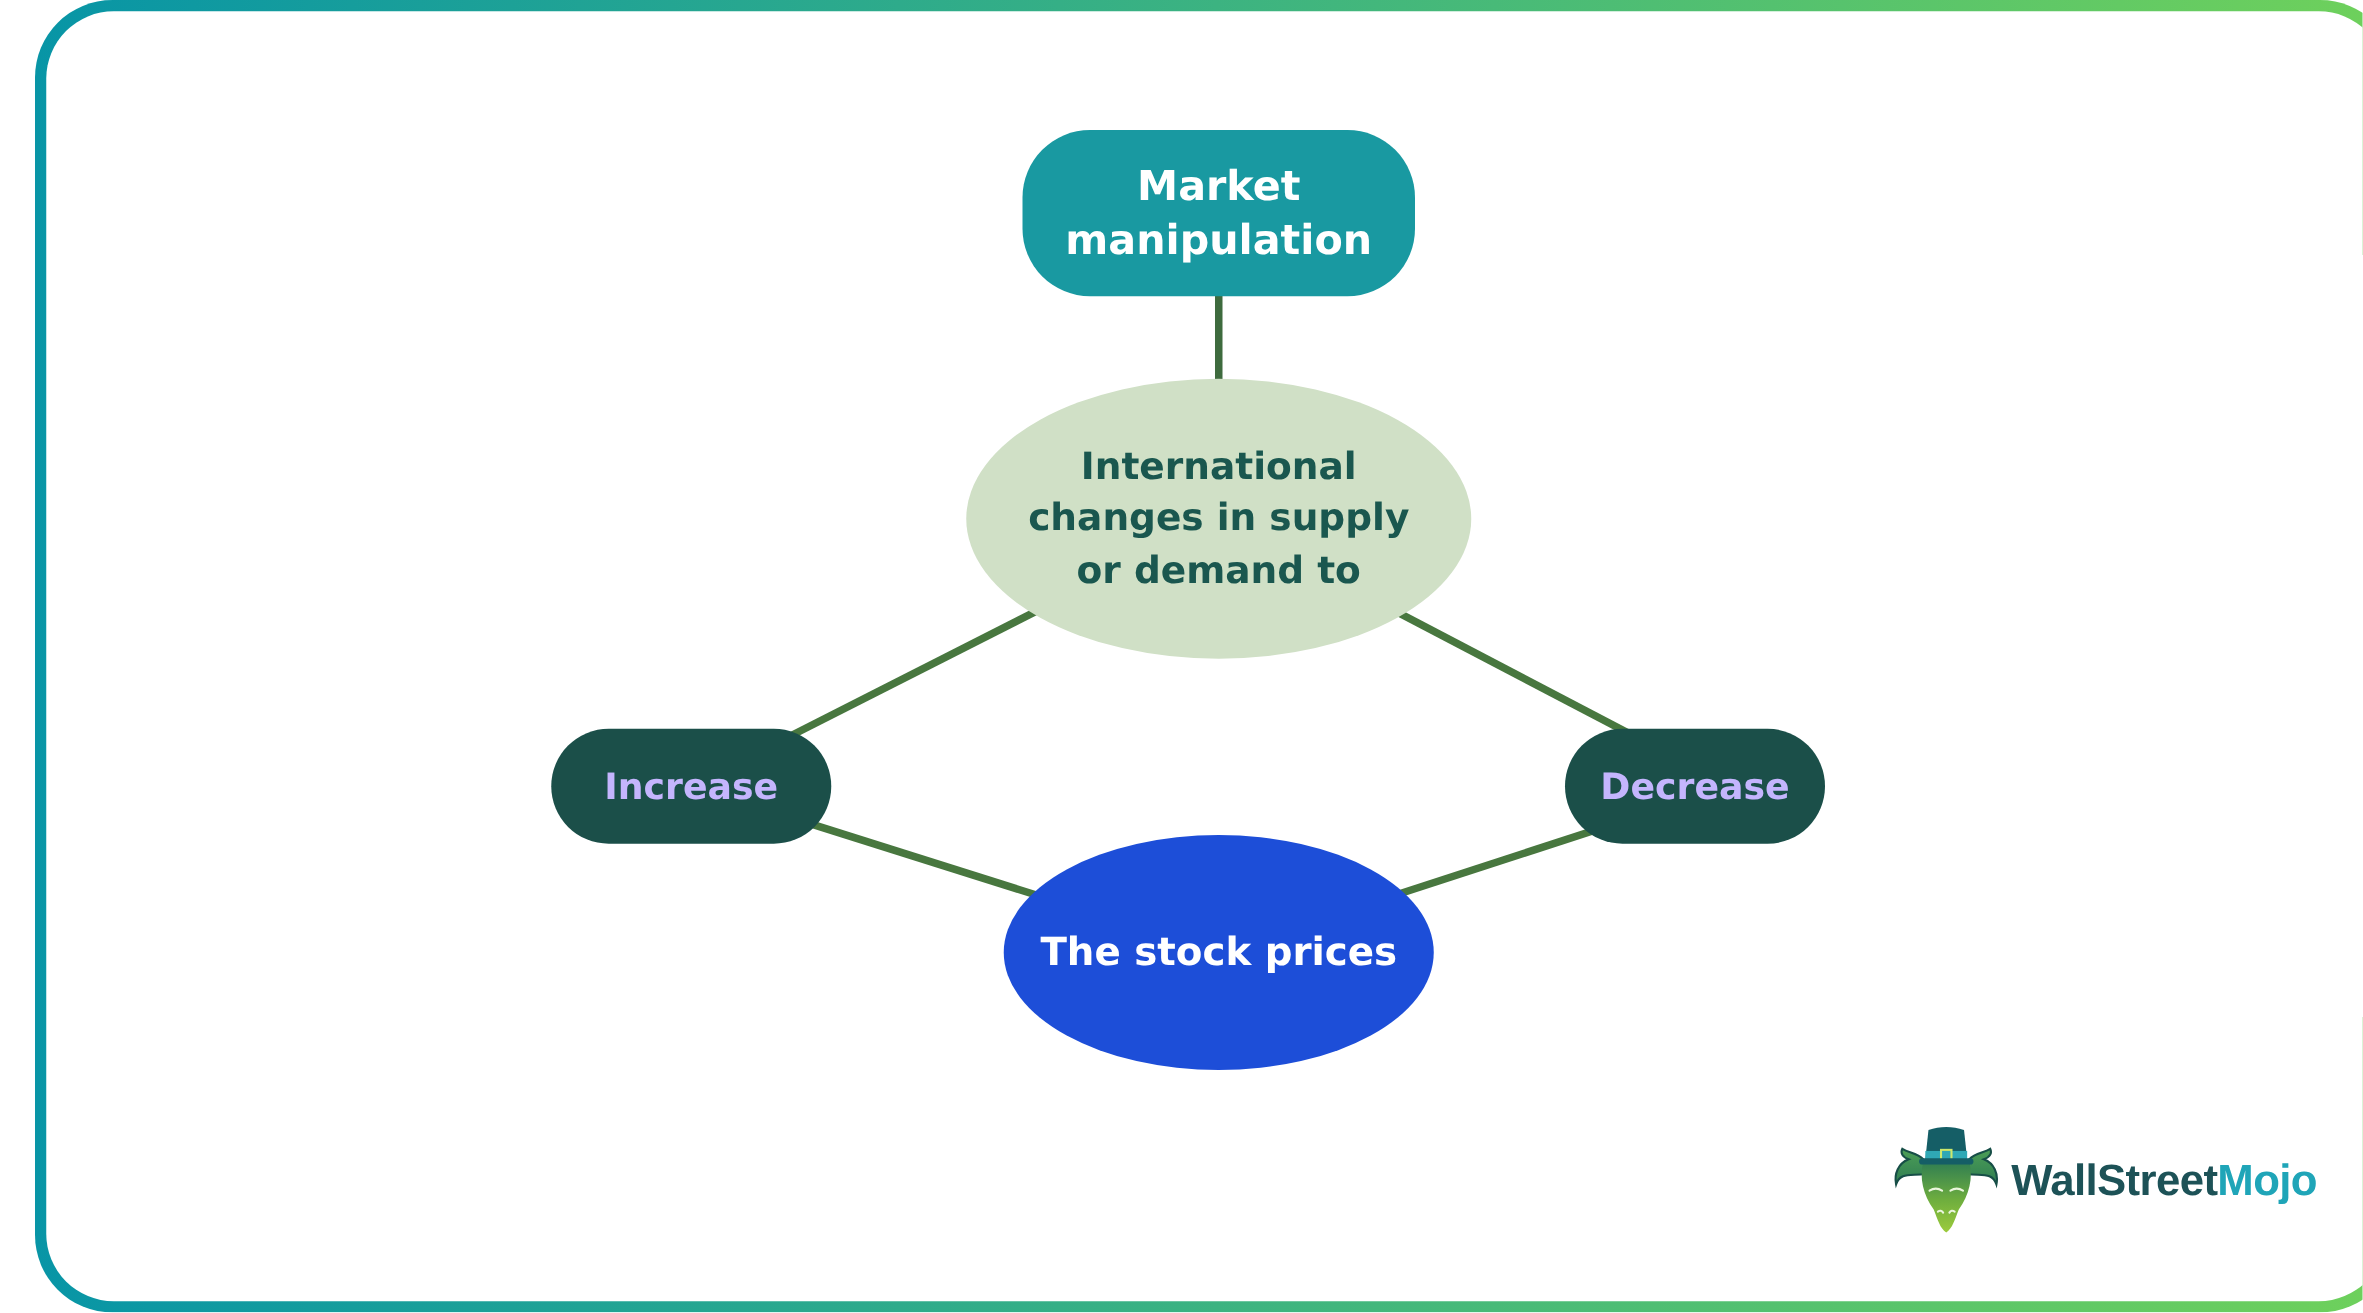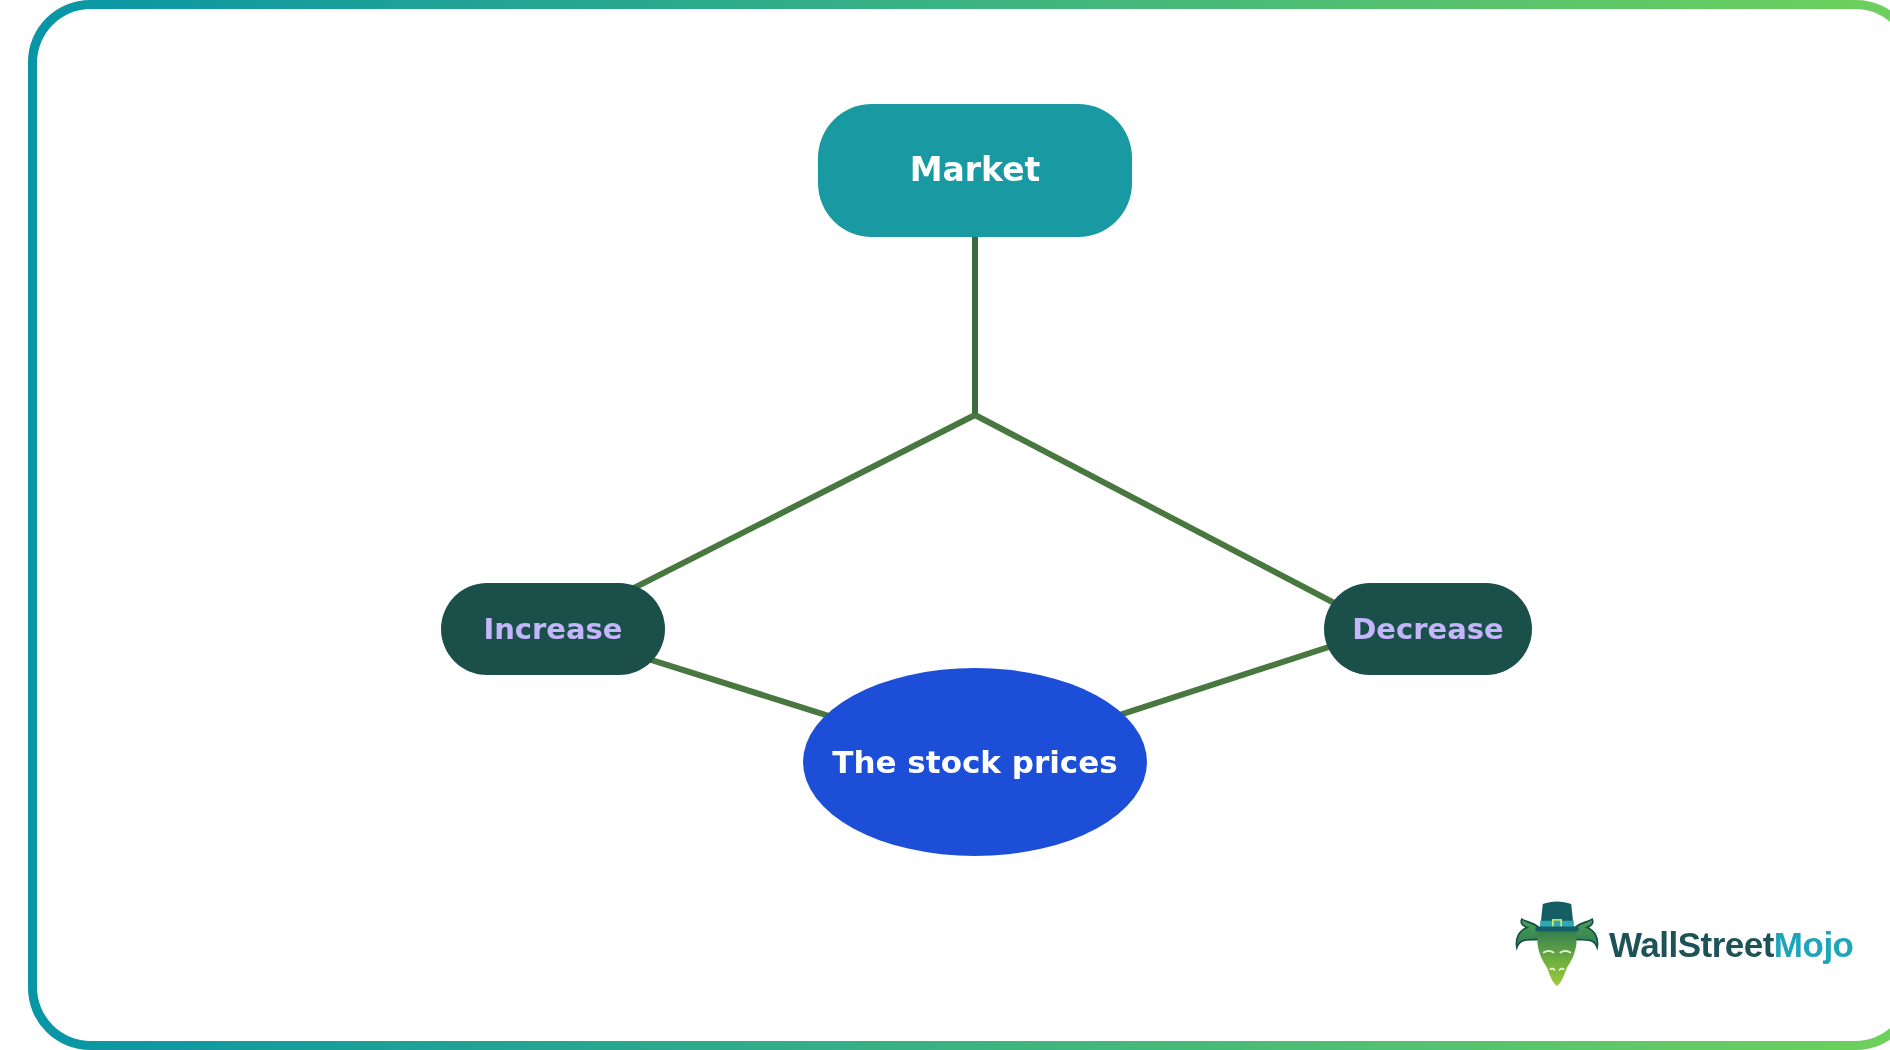--- a/index.html
+++ b/index.html
@@ -49,21 +49,21 @@
   .node-center {
     left: 745px; top: 303px; width: 404px; height: 224px;
     background: #D0E0C6; border-radius: 50%;
     color: #1A574F; font-size: 30px; font-weight: 700; line-height: 1.37;
   }
   .node-side {
     background: #1B4F49; border-radius: 46px;
     color: #c4b5fd; font-size: 29px; font-weight: 700;
   }
   .node-left  { left: 413px;  top: 583px; width: 224px; height: 92px; }
-  .node-right { left: 1296px; top: 583px; width: 208px; height: 92px; }
+  .node-right { left: 1224px; top: 583px; width: 208px; height: 92px; }
   .node-bottom {
     left: 775px; top: 668px; width: 344px; height: 188px;
     background: #1d4ed8; border-radius: 50%;
     color: #ffffff; font-size: 31px; font-weight: 700;
   }
   .logo {
     position: absolute;
     left: 1487px; top: 897px;
     width: 330px; height: 96px;
     display: flex; align-items: center;
@@ -91,23 +91,31 @@
     <line x1="947" y1="170" x2="947" y2="415" stroke="#3E6B3E" stroke-width="6"></line>
     <line x1="947" y1="415" x2="525" y2="629" stroke="#48773F" stroke-width="6"></line>
     <line x1="947" y1="415" x2="1356" y2="629" stroke="#48773F" stroke-width="6"></line>
     <line x1="525" y1="629" x2="947" y2="762" stroke="#48773F" stroke-width="6"></line>
     <line x1="1356" y1="629" x2="947" y2="762" stroke="#48773F" stroke-width="6"></line>
   </svg>
 
   <div class="node node-top">
     <div>
       <span class="line">Market</span>
+      <span class="line">manipulation</span>
     </div>
   </div>
 
+  <div class="node node-center">
+    <div>
+      <span class="line">International</span>
+      <span class="line">changes in supply</span>
+      <span class="line">or demand to</span>
+    </div>
+  </div>
 
   <div class="node node-side node-left">
     <span>Increase</span>
   </div>
 
   <div class="node node-side node-right">
     <span>Decrease</span>
   </div>
 
   <div class="node node-bottom">

